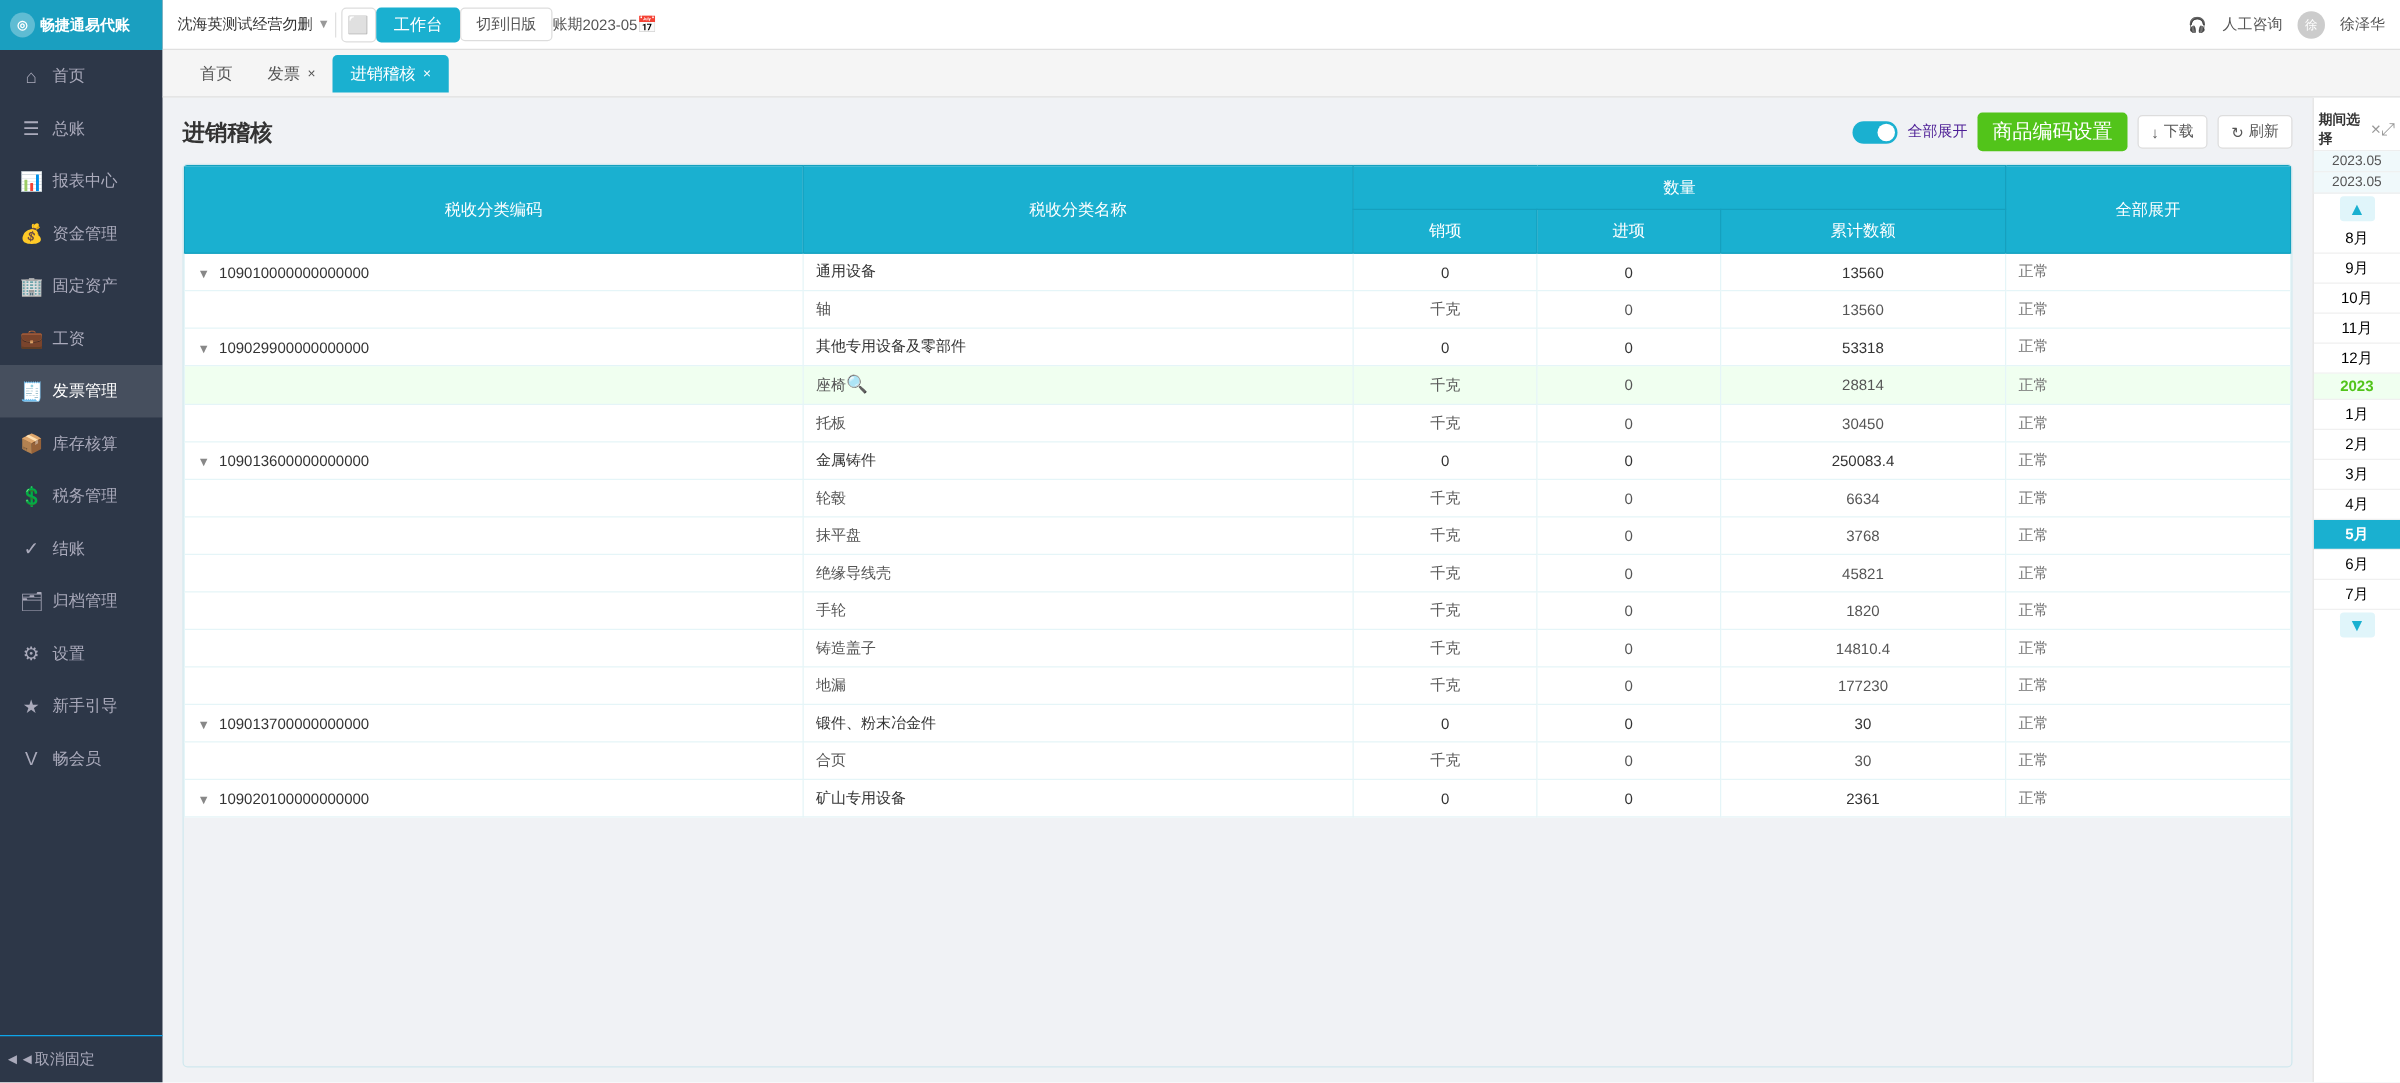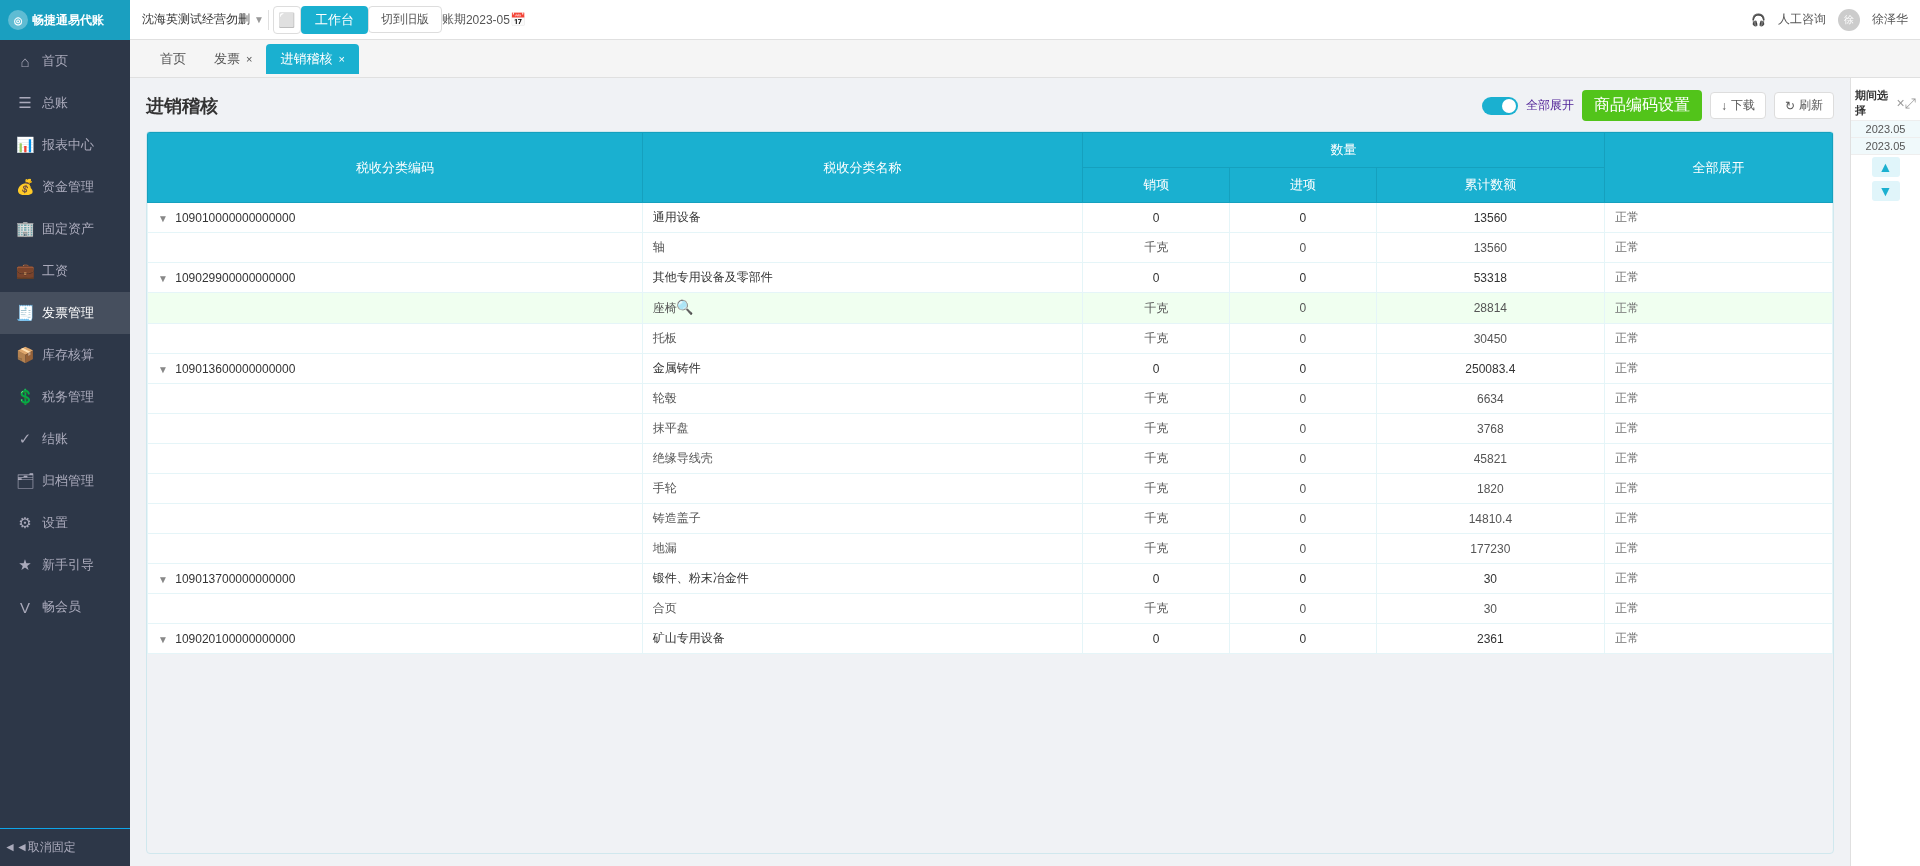--- a/index.html
+++ b/index.html
@@ -597,17 +597,32 @@
       <div style="display:flex;align-items:center;justify-content:space-between;width:100%;padding:2px 4px;border-bottom:1px solid #eee;">
         <span style="font-size:11px;font-weight:bold;color:#333;">期间选择</span>
         <span style="cursor:pointer;font-size:14px;color:#999;">×</span>
         <span style="cursor:pointer;font-size:14px;color:#999;">⤢</span>
       </div>
       <div style="font-size:11px;color:#555;padding:2px 4px;width:100%;text-align:center;background:#f0f9fb;border-bottom:1px solid #eee;">2023.05</div>
       <div style="font-size:11px;color:#555;padding:2px 4px;width:100%;text-align:center;background:#f0f9fb;border-bottom:1px solid #eee;">2023.05</div>
 
       <button class="panel-nav-up">▲</button>
 
+      <div class="right-panel-rows" id="period-months">
+      <div style="font-size: 12px; padding: 3px 2px; width: 100%; text-align: center; cursor: pointer; border-bottom: 1px solid rgb(240, 240, 240);">8月</div>
+          <div style="font-size: 12px; padding: 3px 2px; width: 100%; text-align: center; cursor: pointer; border-bottom: 1px solid rgb(240, 240, 240);">9月</div>
+          <div style="font-size: 12px; padding: 3px 2px; width: 100%; text-align: center; cursor: pointer; border-bottom: 1px solid rgb(240, 240, 240);">10月</div>
+          <div style="font-size: 12px; padding: 3px 2px; width: 100%; text-align: center; cursor: pointer; border-bottom: 1px solid rgb(240, 240, 240);">11月</div>
+          <div style="font-size: 12px; padding: 3px 2px; width: 100%; text-align: center; cursor: pointer; border-bottom: 1px solid rgb(240, 240, 240);">12月</div>
+          <div style="font-size: 12px; padding: 3px 2px; width: 100%; text-align: center; cursor: pointer; border-bottom: 1px solid rgb(240, 240, 240); color: rgb(82, 196, 26); font-weight: bold; background: rgb(240, 255, 240);">2023</div>
+          <div style="font-size: 12px; padding: 3px 2px; width: 100%; text-align: center; cursor: pointer; border-bottom: 1px solid rgb(240, 240, 240);">1月</div>
+          <div style="font-size: 12px; padding: 3px 2px; width: 100%; text-align: center; cursor: pointer; border-bottom: 1px solid rgb(240, 240, 240);">2月</div>
+          <div style="font-size: 12px; padding: 3px 2px; width: 100%; text-align: center; cursor: pointer; border-bottom: 1px solid rgb(240, 240, 240);">3月</div>
+          <div style="font-size: 12px; padding: 3px 2px; width: 100%; text-align: center; cursor: pointer; border-bottom: 1px solid rgb(240, 240, 240);">4月</div>
+          <div style="font-size: 12px; padding: 3px 2px; width: 100%; text-align: center; cursor: pointer; border-bottom: 1px solid rgb(240, 240, 240); background: rgb(26, 176, 208); color: white; font-weight: bold;">5月</div>
+          <div style="font-size: 12px; padding: 3px 2px; width: 100%; text-align: center; cursor: pointer; border-bottom: 1px solid rgb(240, 240, 240);">6月</div>
+          <div style="font-size: 12px; padding: 3px 2px; width: 100%; text-align: center; cursor: pointer; border-bottom: 1px solid rgb(240, 240, 240);">7月</div>
+        </div>
 
       <button class="panel-nav-down">▼</button>
     </div>
   </div>
 </div>
 
 </body></html>

